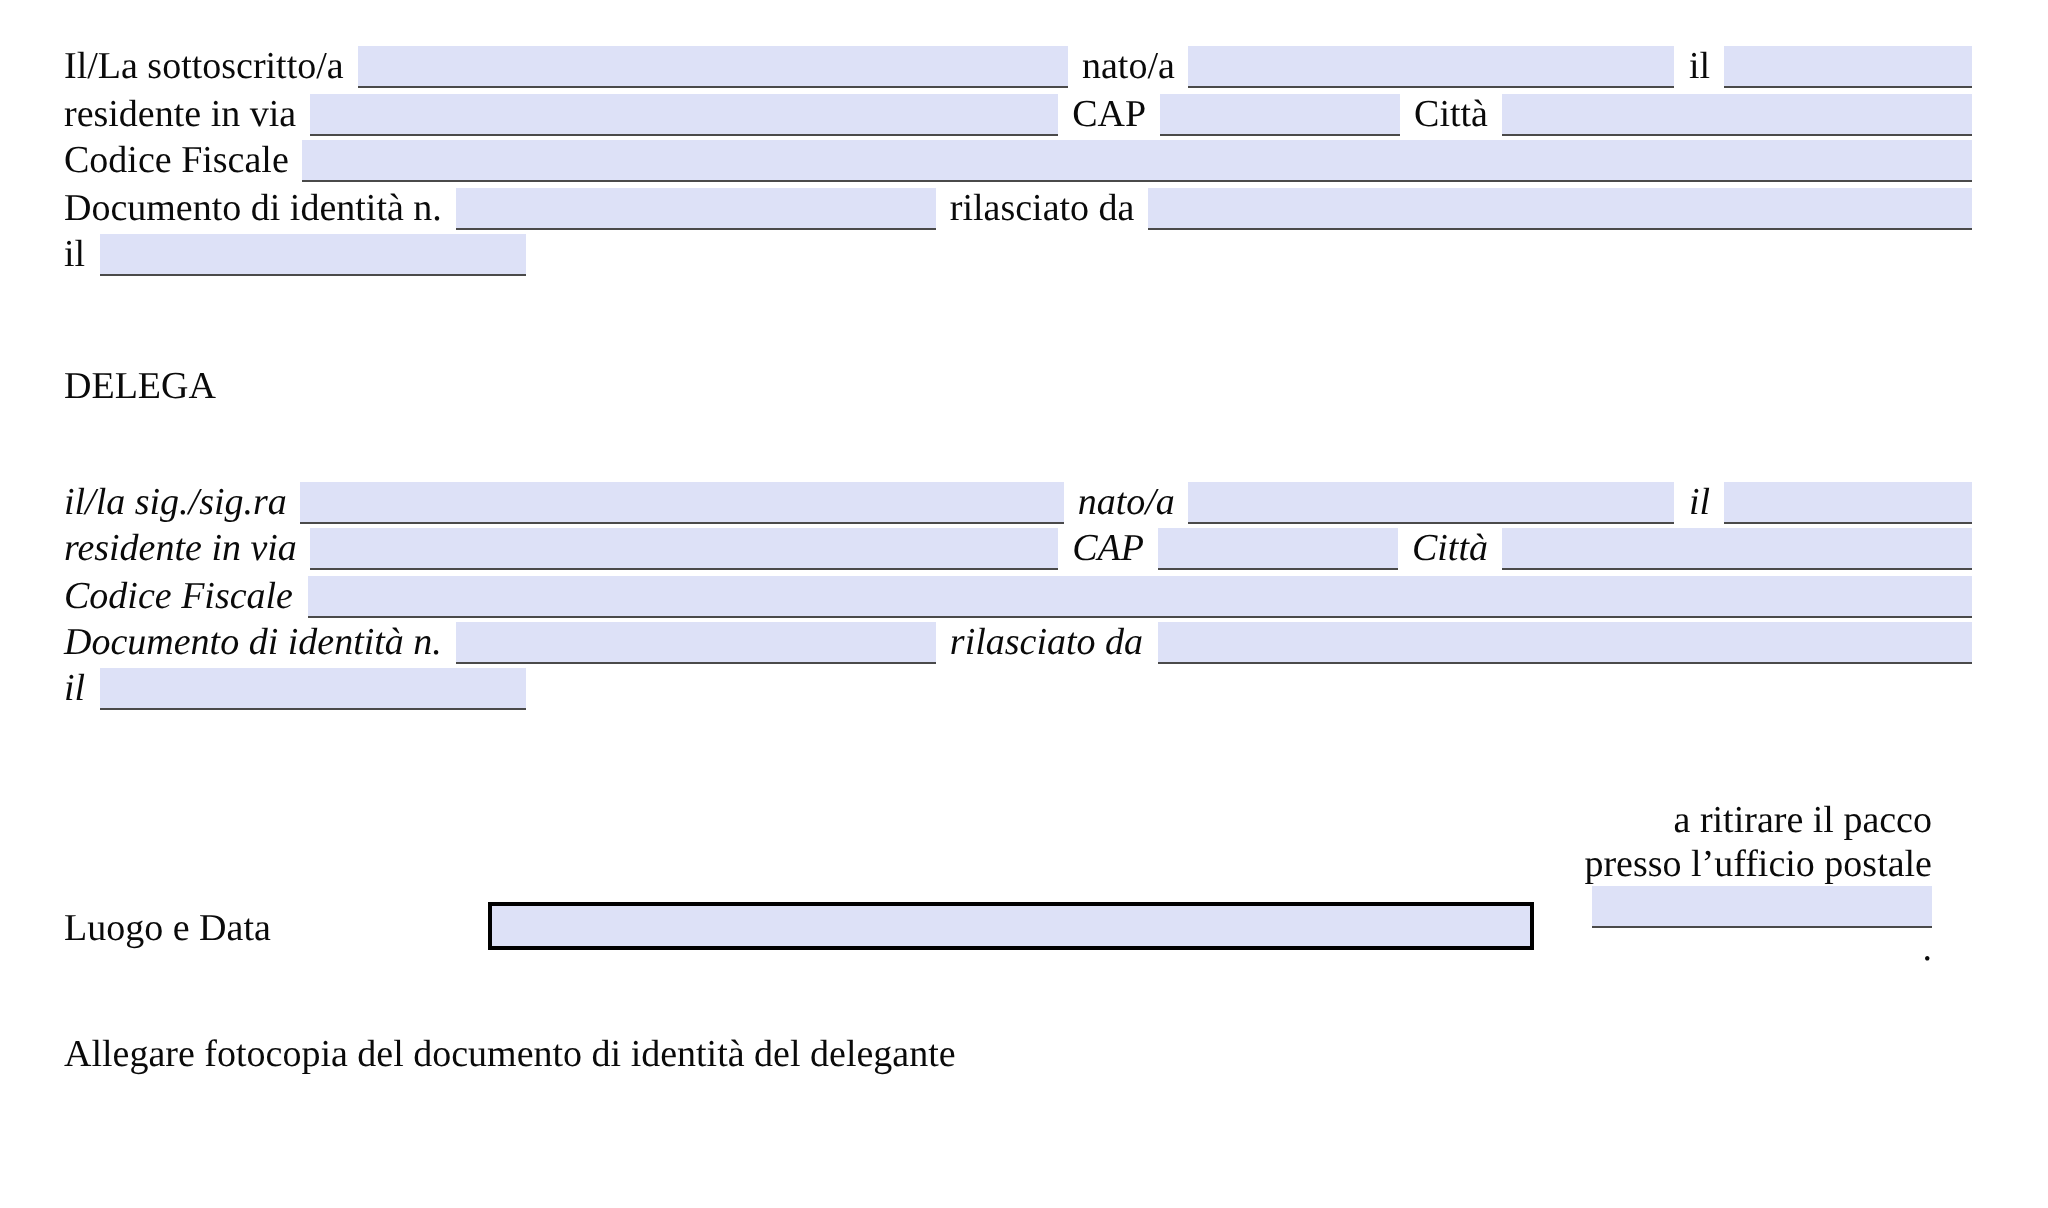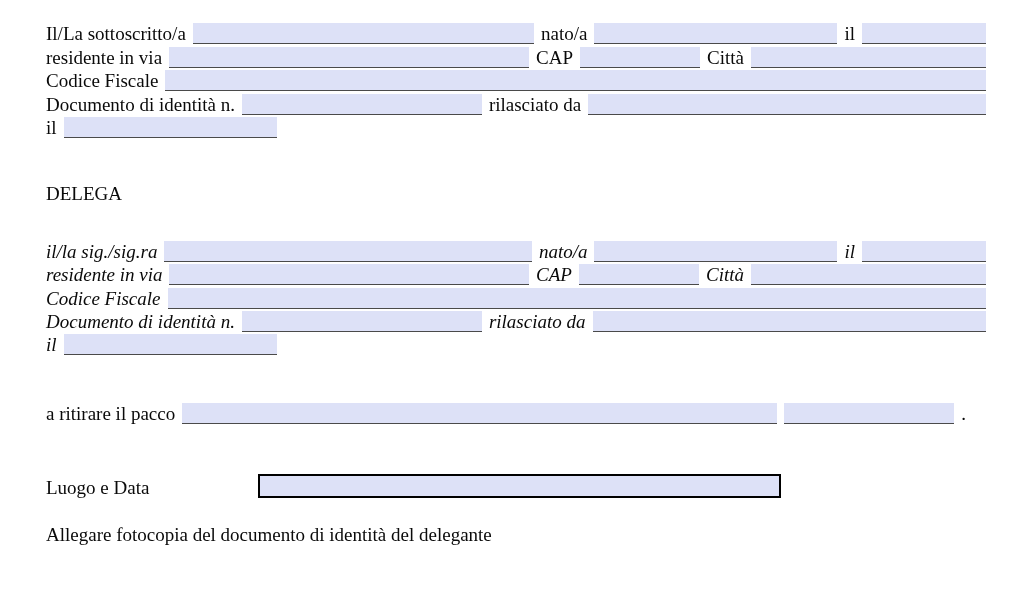--- a/index.html
+++ b/index.html
@@ -4,21 +4,21 @@
 <style>
   * { margin:0; padding:0; box-sizing:border-box; }
   html,body { width:1024px; height:604px; }
   body {
     background:#ffffff;
     font-family:"Liberation Serif", serif;
     font-size:19px;
     color:#0a0a0a;
     overflow:hidden;
   }
-  .page { width:1024px; height:604px; padding:21px 38px 0 46px; }
+  .page { width:1024px; height:604px; padding:21px 38px 0 32px; }
   .row {
     display:flex;
     align-items:flex-end;
     height:23.4px;
     column-gap:7px;
   }
   .label { white-space:nowrap; flex:none; line-height:21px; }
   .field {
     display:block;
     background:#dde1f7;
@@ -29,31 +29,31 @@
   .f-nato   { flex:none; width:243px; }
   .f-il     { flex:none; width:124px; }
   .f-cap    { flex:none; width:120px; }
   .f-citta  { flex:none; width:235px; }
   .f-docnum { flex:none; width:240px; }
   .f-ildoc  { flex:none; width:213px; }
   .f-ufficio{ flex:none; width:170px; }
   .row-il { justify-content:flex-start; }
   .heading-row { margin-top:43px; }
   .block2 { margin-top:34px;font-style:italic; }
-  .row-pickup { margin-top:45px; padding-right:20px; }
-  .row-sig1 { margin-top:50px; height:24px;gap:32px; }
+  .row-pickup { margin-top:45px; padding-right:20px;flex-direction:column; }
+  .row-sig1 { margin-top:27px; height:24px;gap:32px; }
   .row-sig2 { height:29px; }
   .sig-label { flex:none; width:180px; }
   .sig-box {
     display:block;
     background:#dde1f7;
   }
   .box-luogo { width:523px; height:24px; border:2px solid #000; }
   .box-firma { width:542px; height:29px; border:3px solid #000; }
-  .footer-row { margin-top:24px; }
+  .footer-row { margin-top:40px; }
 </style>
 </head>
 <body>
 
 <div class="page">
 
   <div class="block1">
     <div class="row">
       <span class="label">Il/La sottoscritto/a</span>
       <span class="field grow"></span>
@@ -119,20 +119,21 @@
     </div>
     <div class="row row-il">
       <span class="label">il</span>
       <span class="field f-ildoc"></span>
     </div>
   </div>
 
   <div class="row row-pickup">
     <span class="label">a ritirare il pacco</span>
     <span class="field grow"></span>
+    <span class="label">presso l’ufficio postale</span>
     <span class="field f-ufficio"></span>
     <span class="label">.</span>
   </div>
 
   <div class="row row-sig1">
     <span class="label sig-label">Luogo e Data</span>
     <span class="sig-box box-luogo"></span>
   </div>
 
   <div class="row footer-row">

